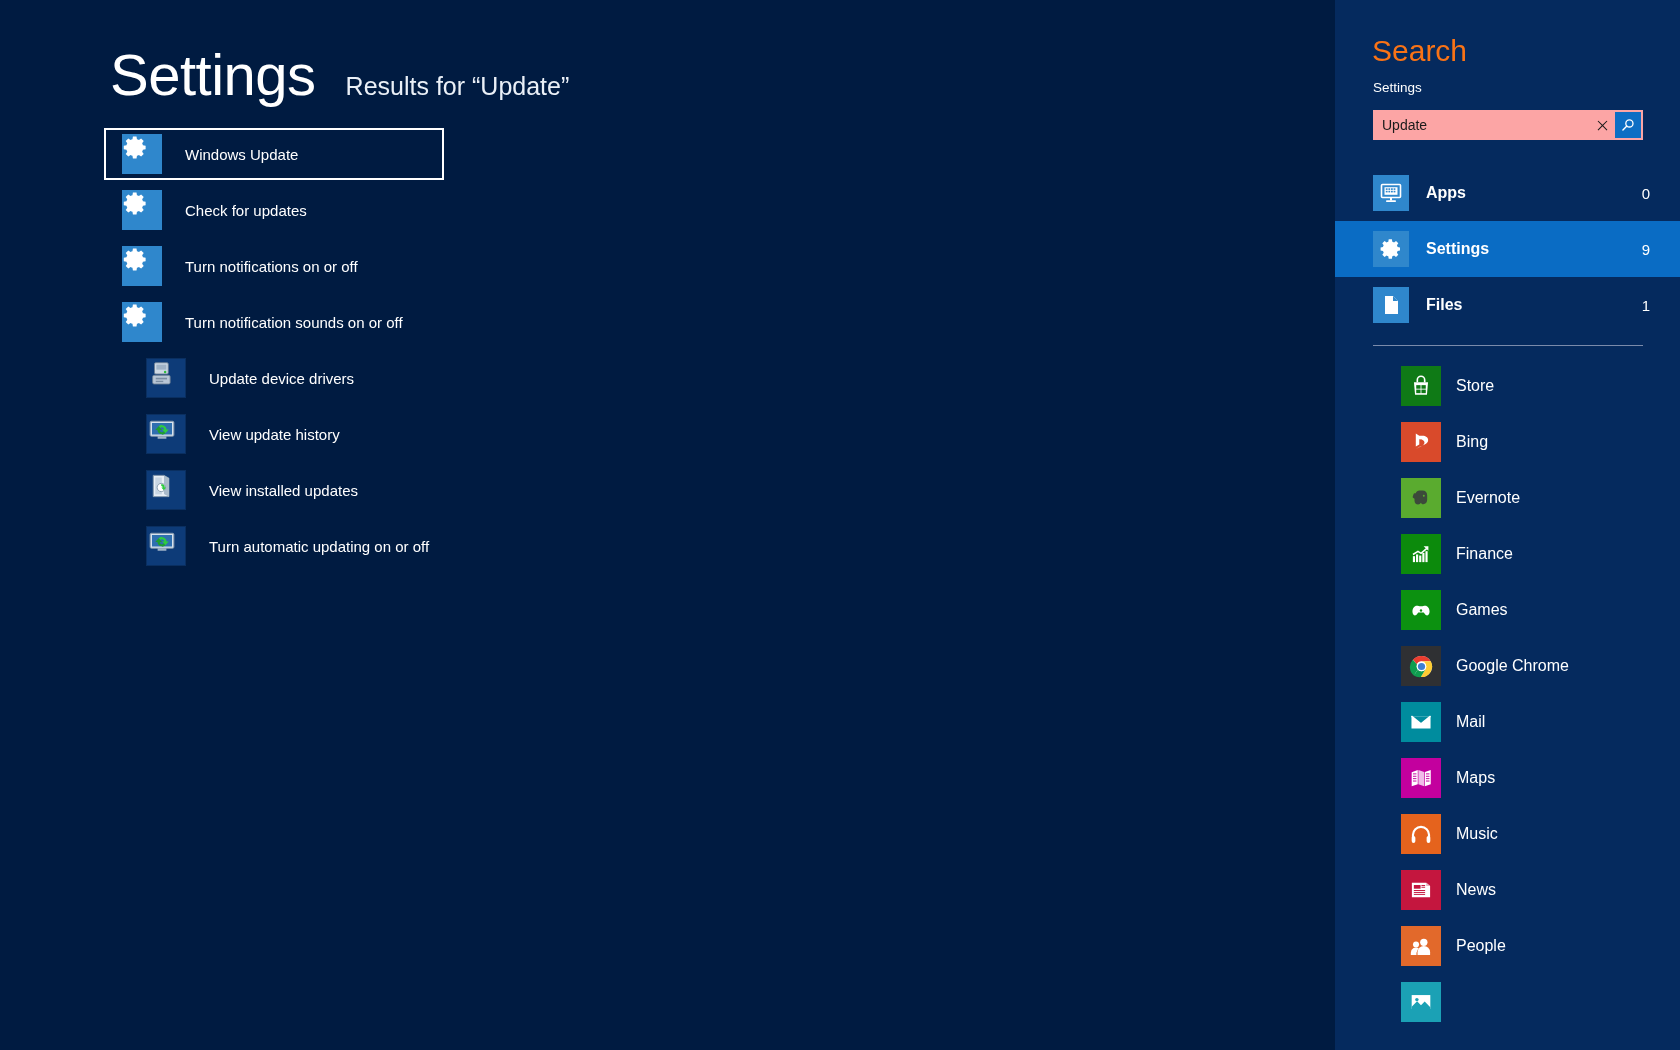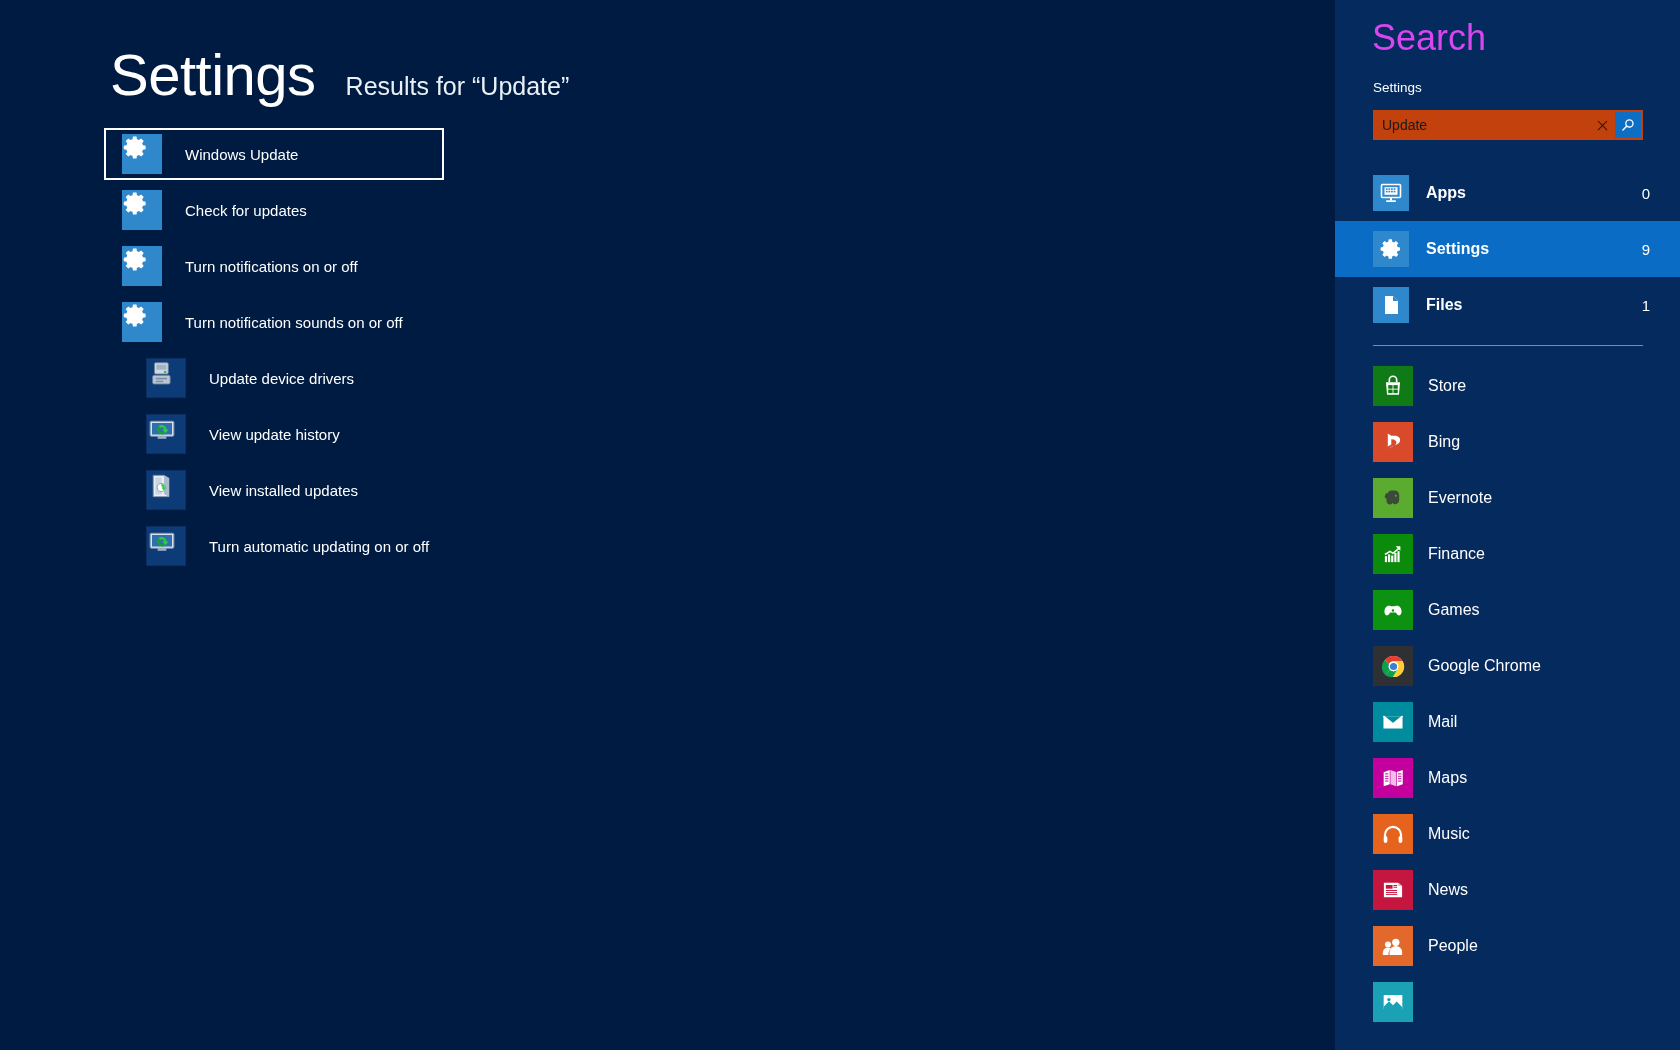--- a/index.html
+++ b/index.html
@@ -103,38 +103,38 @@
   
   .search-panel {
     position: absolute;
     right: 0; top: 0;
     width: 345px; height: 1050px;
     background: #052a5e;
     overflow: hidden;
   }
   .panel-title {
     position: absolute;
-    left: 37px; top: 20px;
-    font-size: 36px;
+    left: 37px; top: 36px;
+    font-size: 30px;
     font-weight: 300;
-    color: #d946ef;
+    color: #f97316;
     line-height: 1;
   }
   .panel-scope {
     position: absolute;
     left: 38px; top: 80px;
     font-size: 13.5px;
     color: #ffffff;
     font-weight: 400;
   }
   .search-box {
     position: absolute;
     left: 38px; top: 110px;
     width: 270px; height: 30px;
-    background: #c2410c;
+    background: #fca5a5;
     display: flex;
     align-items: center;
   }
   .search-input {
     flex: 1 1 auto;
     border: none;
     outline: none;
     background: transparent;
     font-family: "Liberation Sans", sans-serif;
     font-size: 14px;
@@ -201,20 +201,21 @@
     left: 38px; top: 345px;
     width: 270px; height: 1px;
     background: #7b8bab;
   }
 
   
   .app-list {
     position: absolute;
     left: 0; top: 358px;
     width: 345px;
+    padding-left: 28px;
   }
   .app-row {
     display: flex;
     align-items: center;
     height: 56px;
     padding-left: 38px;
     cursor: default;
   }
   .app-tile {
     width: 40px; height: 40px;

